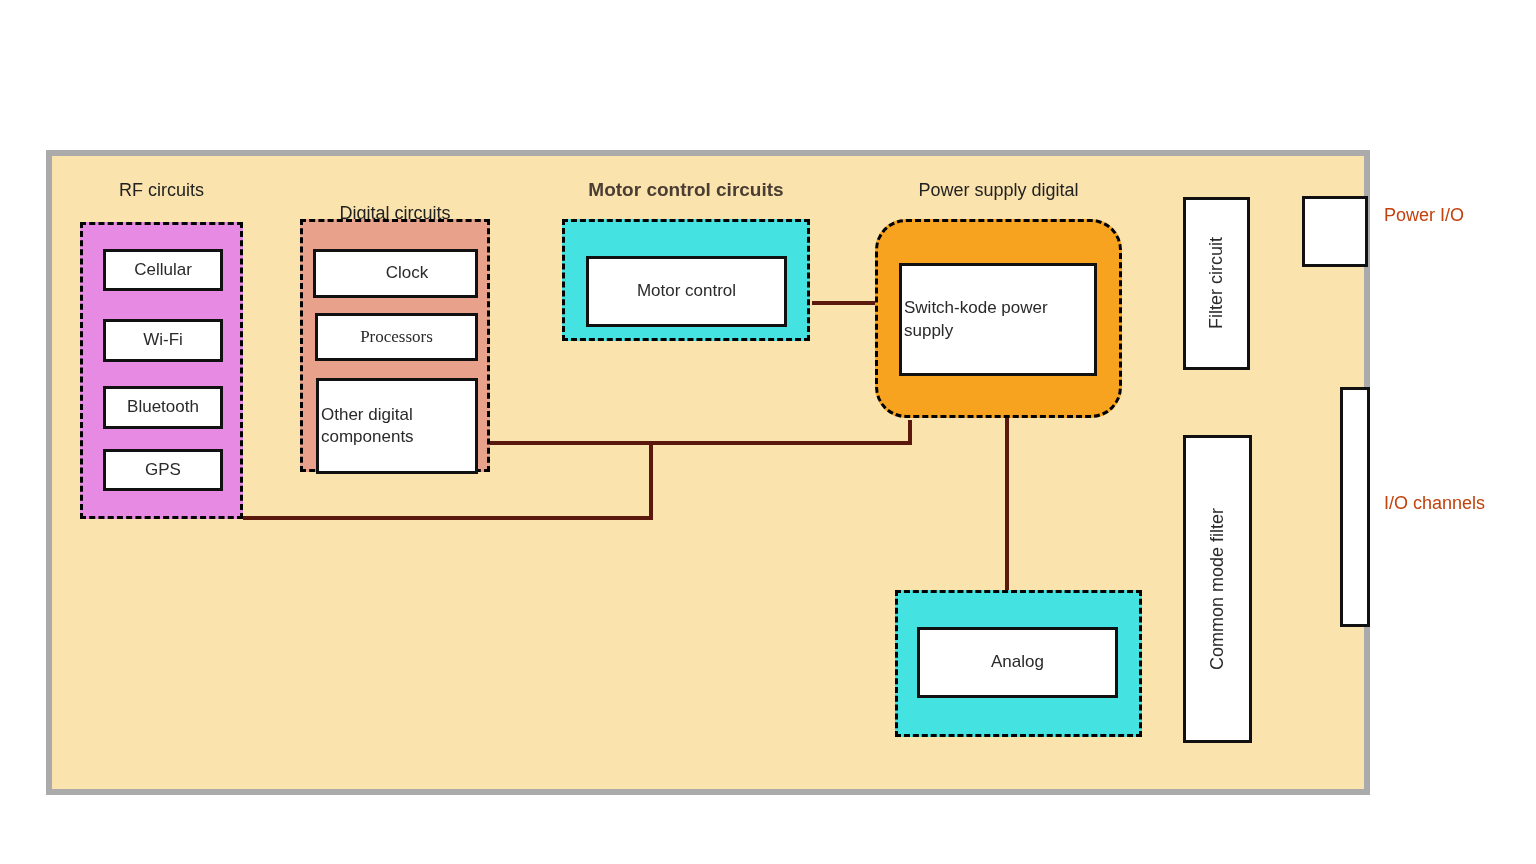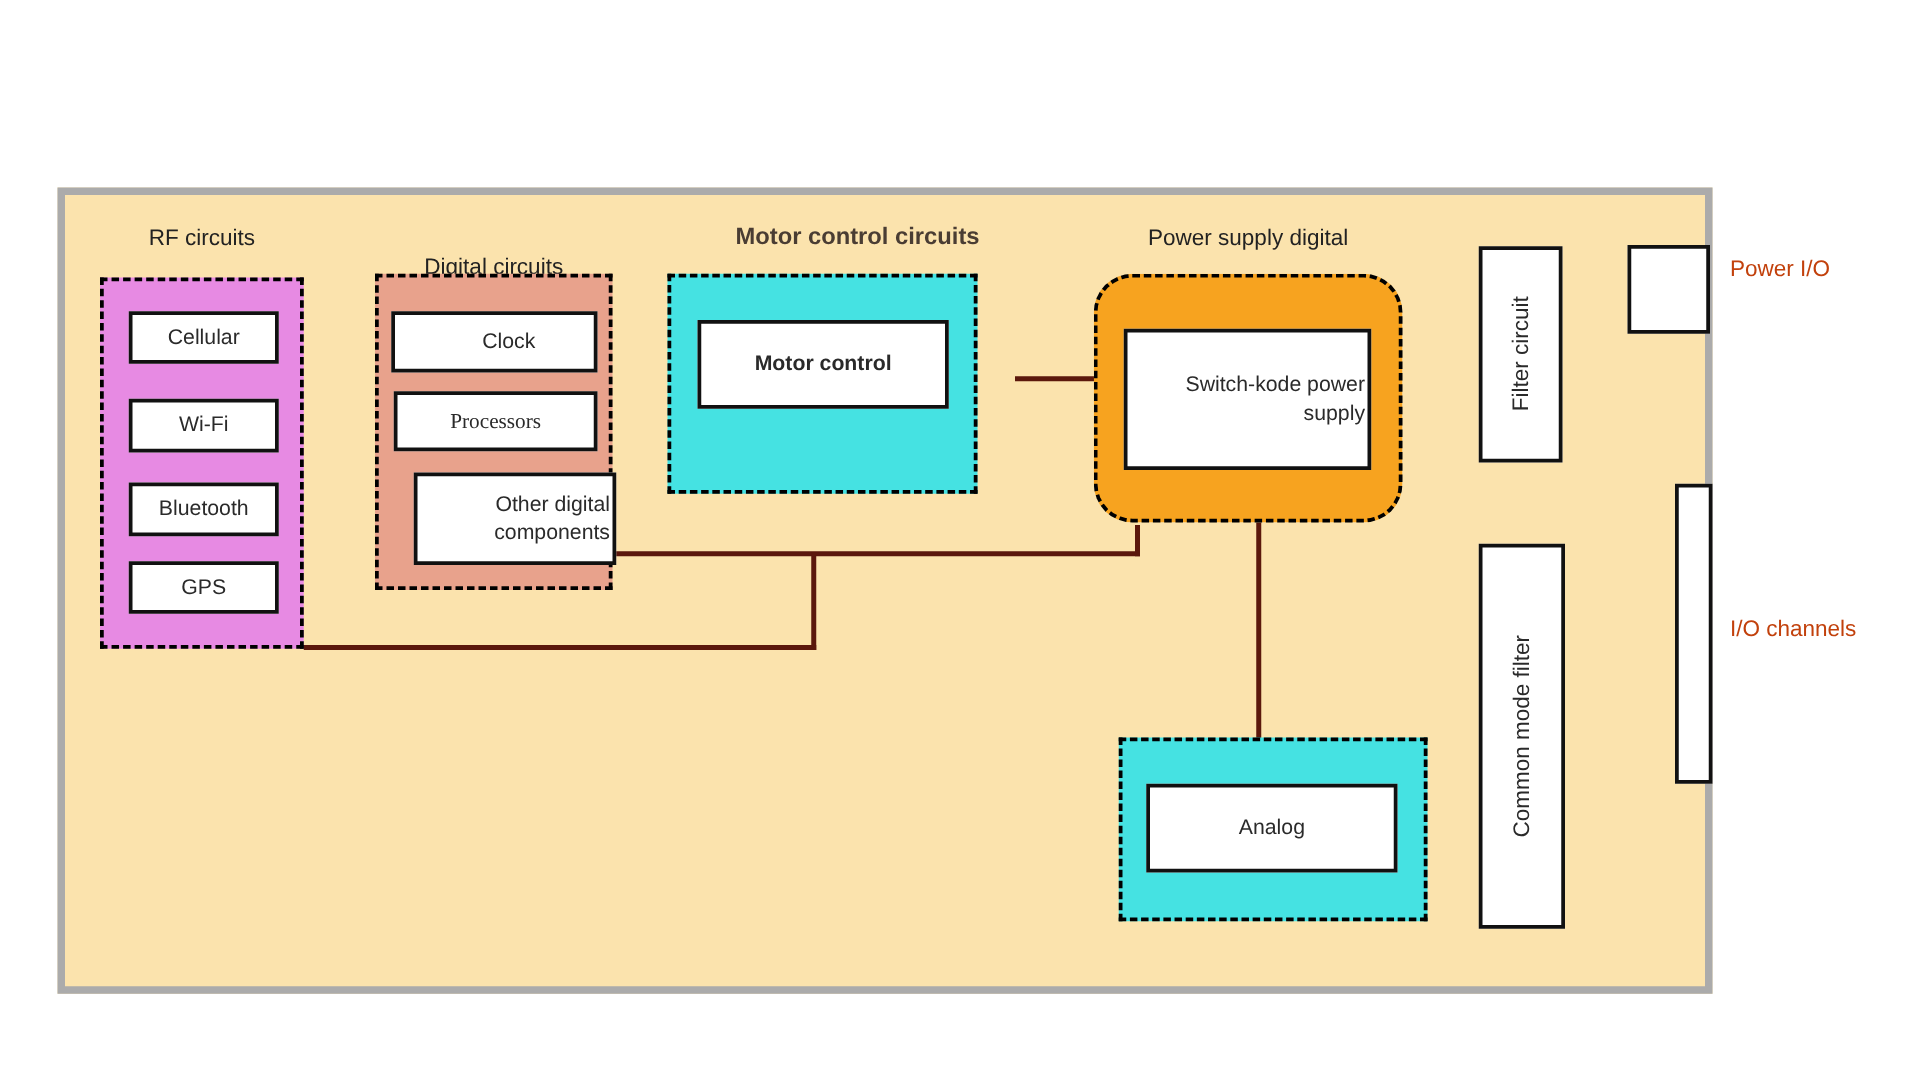--- a/index.html
+++ b/index.html
@@ -21,21 +21,21 @@
   }
   .group-label.motor{
     font-weight:bold;font-size:19px;color:#4a3d33;
   }
   .group-box{
     border:3px dashed #000000;
   }
   .white-box{
     background:#ffffff;border:3px solid #111111;
     display:flex;align-items:center;justify-content:center;
-    font-size:17px;color:#2a2a2a;text-align:right;line-height:1.3;
+    font-size:17px;color:#2a2a2a;text-align:left;line-height:1.3;
     padding:2px;
   }
   .conn{background:var(--line);}
   .vbox{
     background:#ffffff;border:3px solid #111111;
     display:flex;align-items:center;justify-content:center;
   }
   .vlabel{
     writing-mode:vertical-rl;transform:rotate(180deg);
     font-size:18px;color:#2a2a2a;white-space:nowrap;
@@ -65,24 +65,24 @@
   <div class="abs group-box" style="left:80px;top:222px;width:163px;height:297px;background:var(--rf-fill);">
     <div class="abs white-box" style="left:20px;top:24px;width:120px;height:42px;">Cellular</div>
     <div class="abs white-box" style="left:20px;top:94px;width:120px;height:43px;">Wi-Fi</div>
     <div class="abs white-box" style="left:20px;top:161px;width:120px;height:43px;">Bluetooth</div>
     <div class="abs white-box" style="left:20px;top:224px;width:120px;height:42px;">GPS</div>
   </div>
 
   <div class="abs group-box" style="left:300px;top:219px;width:190px;height:253px;background:var(--digital-fill);">
     <div class="abs white-box" style="left:10px;top:27px;width:165px;height:49px;padding-left:25px;">Clock</div>
     <div class="abs white-box" style="left:12px;top:91px;width:163px;height:48px;font-family:Liberation Serif, serif;">Processors</div>
-    <div class="abs white-box" style="left:28px;top:156px;width:162px;height:74px;">Other digital components</div>
+    <div class="abs white-box" style="left:13px;top:156px;width:162px;height:96px;">Other digital components</div>
   </div>
 
-  <div class="abs group-box" style="left:534px;top:219px;width:248px;height:176px;background:var(--cyan-fill);font-weight:bold;">
+  <div class="abs group-box" style="left:562px;top:219px;width:248px;height:122px;background:var(--cyan-fill);">
     <div class="abs white-box" style="left:21px;top:34px;width:201px;height:71px;">Motor control</div>
   </div>
 
   <div class="abs group-box" style="left:875px;top:219px;width:247px;height:199px;background:var(--orange-fill);border-radius:31px;">
     <div class="abs white-box" style="left:21px;top:41px;width:198px;height:113px;">Switch-kode power supply</div>
   </div>
 
   <div class="abs group-box" style="left:895px;top:590px;width:247px;height:147px;background:var(--cyan-fill);">
     <div class="abs white-box" style="left:19px;top:34px;width:201px;height:71px;">Analog</div>
   </div>

